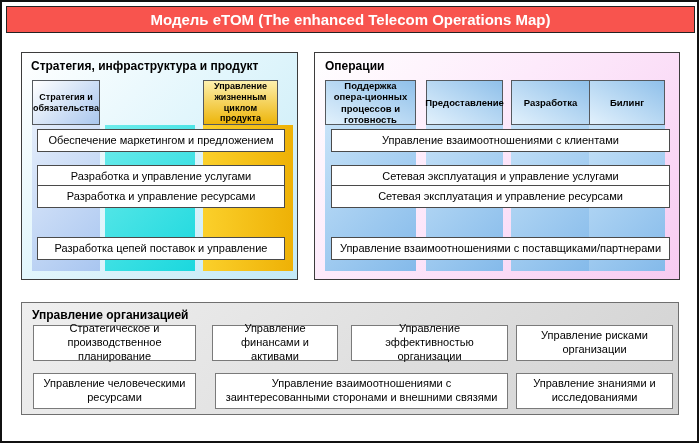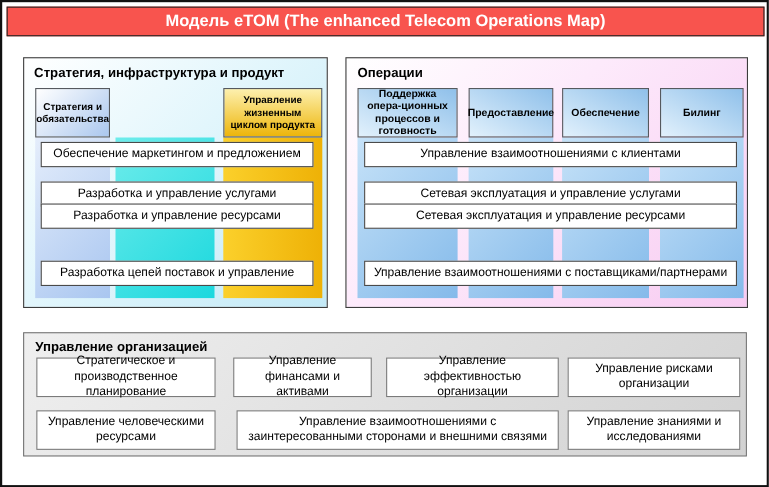--- a/index.html
+++ b/index.html
@@ -26,37 +26,37 @@
   .col{position:absolute;top:72px;height:146px;}
   .colhead{position:absolute;top:27px;height:45px;border:1px solid #55595e;
     display:flex;align-items:center;justify-content:center;text-align:center;
     font-weight:bold;font-size:9px;line-height:1.2;padding:0 2px;}
 
   .sip-c1{left:10px;width:68px;background:linear-gradient(135deg,#e4edfb,#a9c6f0);}
   .sip-h1{left:10px;width:68px;background:linear-gradient(135deg,#ffffff,#aac7ee);}
   .sip-c2{left:83px;width:90px;background:linear-gradient(135deg,#6eeceb,#1bd8de);}
   .sip-h2{left:83px;width:90px;background:linear-gradient(180deg,#b0f6f3,#1edce2);}
   .sip-c3{left:181px;width:90px;background:linear-gradient(90deg,#fbd02b,#eeb106);}
-  .sip-h3{left:181px;width:90px;background:linear-gradient(180deg,#fdf0ae,#edb50a);}
+  .sip-h3{left:181px;width:75px;background:linear-gradient(180deg,#fdf0ae,#edb50a);}
 
   .rowbox{position:absolute;height:23px;background:#fff;border:1px solid #4a4a4a;
     display:flex;align-items:center;justify-content:center;text-align:center;
     font-size:11px;line-height:1.1;}
   .sip .rowbox{left:15px;width:248px;}
   .ops .rowbox{left:16px;width:339px;}
   .row-1{top:76px;} .row-2{top:112px;} .row-3{top:132px;} .row-4{top:184px;}
 
   
   .ops{left:312px;top:50px;width:366px;height:228px;
     background:linear-gradient(135deg,#ffffff 0%,#fdeafb 40%,#f7cbf1 100%);}
   .ops .panel-title{left:10px;top:6px;}
   .ops-strip{background:linear-gradient(135deg,#c6e2f8,#84baea);}
   .ops-head{background:linear-gradient(to top right,#e2f1fc,#8fc0ea);font-size:9.5px;}
   .ops-c1{left:10px;width:91px;} .ops-c2{left:111px;width:77px;}
-  .ops-c3{left:196px;width:79px;} .ops-c4{left:285px;width:76px;}
+  .ops-c3{left:196px;width:79px;} .ops-c4{left:274px;width:76px;}
 
   
   .ent{left:19px;top:300px;width:658px;height:113px;border:1px solid #6f6f6f;
     background:linear-gradient(135deg,#efefef,#d2d2d2);}
   .ent .panel-title{left:10px;top:5px;}
   .entbox{position:absolute;height:36px;background:#fff;border:1px solid #7a7a7a;
     display:flex;align-items:center;justify-content:center;text-align:center;
     font-size:11px;line-height:1.25;padding:0 3px;}
   .ent-r1{top:22px;} .ent-r2{top:70px;}
   .ent-b1{left:11px;width:163px;}
@@ -93,21 +93,21 @@
   <div class="panel ops">
     <div class="panel-title">Операции</div>
 
     <div class="col ops-strip ops-c1"></div>
     <div class="col ops-strip ops-c2"></div>
     <div class="col ops-strip ops-c3"></div>
     <div class="col ops-strip ops-c4"></div>
 
     <div class="colhead ops-head ops-c1">Поддержка опера-ционных процессов и готовность</div>
     <div class="colhead ops-head ops-c2">Предоставление</div>
-    <div class="colhead ops-head ops-c3">Обеспечение</div>
+    <div class="colhead ops-head ops-c3">Разработка</div>
     <div class="colhead ops-head ops-c4">Билинг</div>
 
     <div class="rowbox row-1">Управление взаимоотношениями с клиентами</div>
     <div class="rowbox row-2">Сетевая эксплуатация и управление услугами</div>
     <div class="rowbox row-3">Сетевая эксплуатация и управление ресурсами</div>
     <div class="rowbox row-4">Управление взаимоотношениями с поставщиками/партнерами</div>
   </div>
 
   <div class="panel ent">
     <div class="panel-title">Управление организацией</div>

